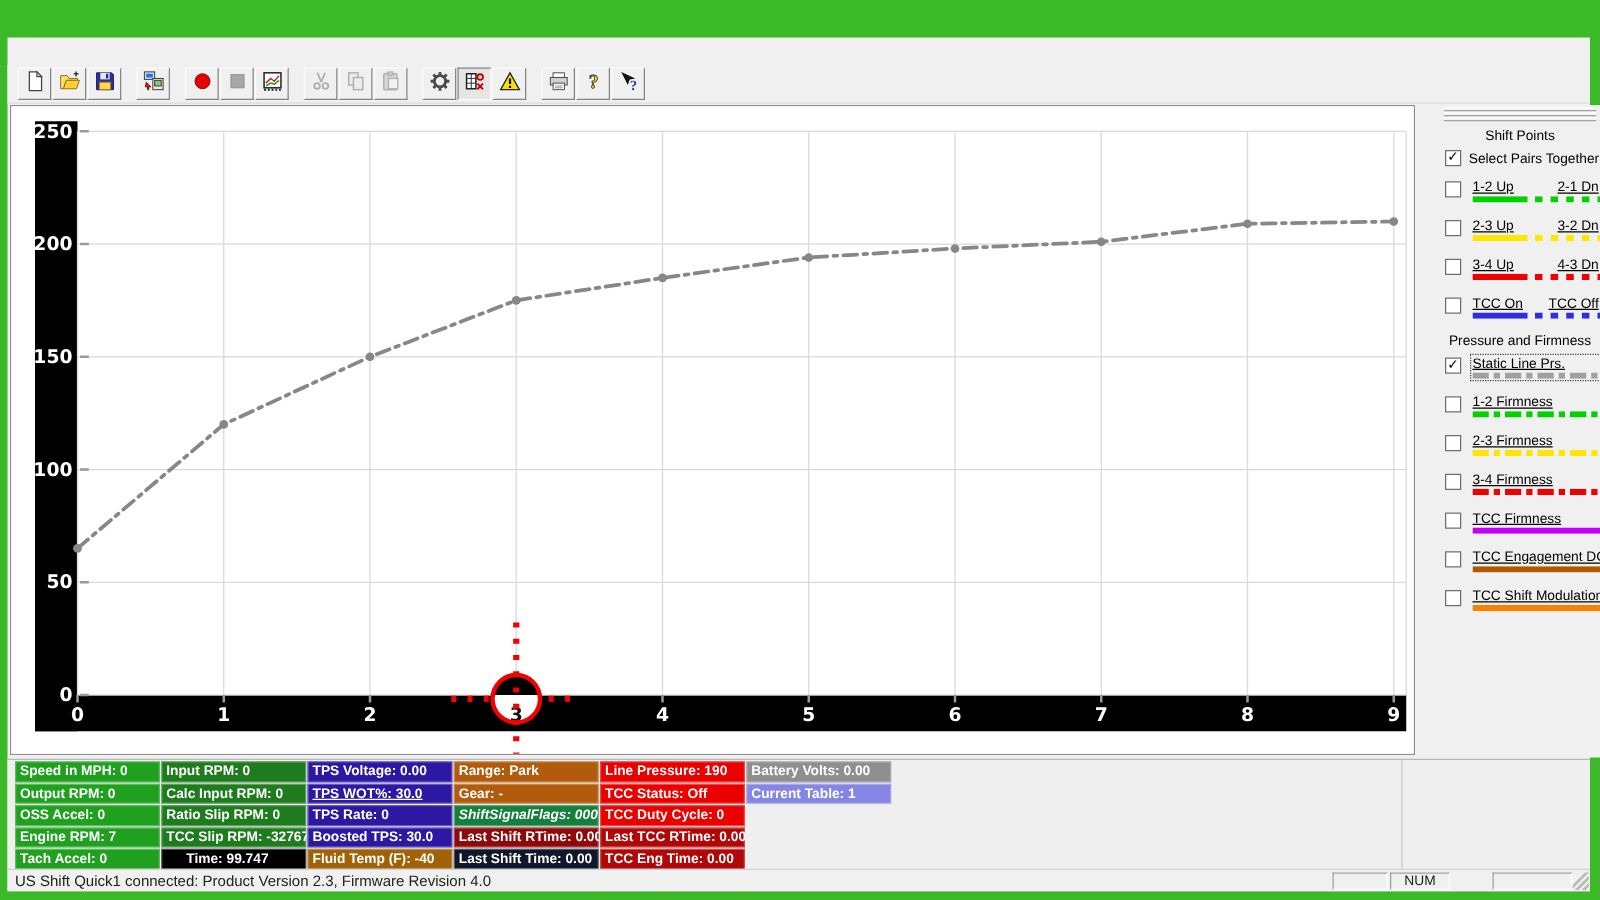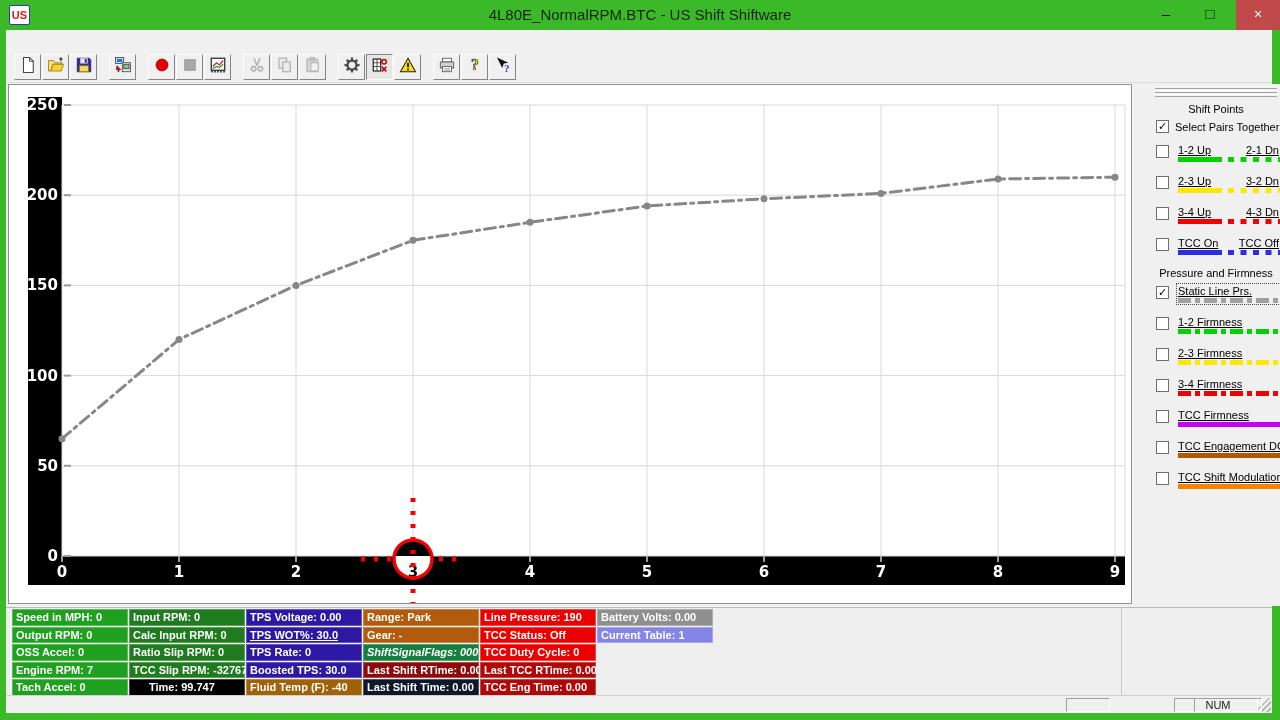--- a/index.html
+++ b/index.html
@@ -82,27 +82,20 @@
   .sb-pane { position:absolute; top:2px; height:14px; font-size:11px; text-align:center;
     line-height:12px; border:1px solid; border-color:#9f9f9f #ffffff #ffffff #9f9f9f; }
   #resize-grip { position:absolute; right:1px; bottom:1px; width:14px; height:14px;
     background:
       linear-gradient(315deg, transparent 2px, #bdbdbd 2px 4px, transparent 4px 6px, #bdbdbd 6px 8px, transparent 8px 10px, #bdbdbd 10px 12px, transparent 12px); }
 </style>
 </head>
 <body>
 
 <div id="frame">
-  <div id="titlebar">
-    <div id="app-logo">US</div>
-    <div id="window-title">4L80E_NormalRPM.BTC - US Shift Shiftware</div>
-    <div id="btn-min" class="wbtn">–</div>
-    <div id="btn-max" class="wbtn">□</div>
-    <div id="btn-close" class="wbtn">×</div>
-  </div>
 
   <div id="app-body">
     <div id="toolbar">
         <div class="tb-btn">
           <span><svg viewBox="0 0 24 24">
               <path d="M6 2h8l5 5v15H6z" fill="#fff" stroke="#444" stroke-width="1.4"></path>
               <path d="M14 2l5 5h-5z" fill="#ddd" stroke="#444" stroke-width="1.2"></path>
             </svg></span>
         </div>
         <div class="tb-btn">
@@ -460,19 +453,20 @@
           <div class="tcell" style="background: rgb(178, 7, 7);">TCC Eng Time: 0.00</div>
           <div class="tcell" style="background: rgb(143, 143, 143);">Battery Volts: 0.00</div>
           <div class="tcell" style="background: rgb(133, 133, 229);">Current Table: 1</div>
           <div class="tcell empty"></div>
           <div class="tcell empty"></div>
           <div class="tcell empty"></div>
         </div>
       <div id="telemetry-divider"></div>
     </div>
     <div id="statusbar">
+      <div id="status-message">US Shift Quick1 connected: Product Version 2.3, Firmware Revision 4.0</div>
       <div id="resize-grip"></div>
     <div class="sb-pane" style="left: 1060px; width: 44px;"></div>
-        <div class="sb-pane" style="left: 1168px; width: 88px;">NUM</div>
+        <div class="sb-pane" style="left: 1106px; width: 48px;">NUM</div>
         <div class="sb-pane" style="left: 1188px; width: 64px;"></div>
       </div>
   </div>
 </div>
 
 </body></html>

